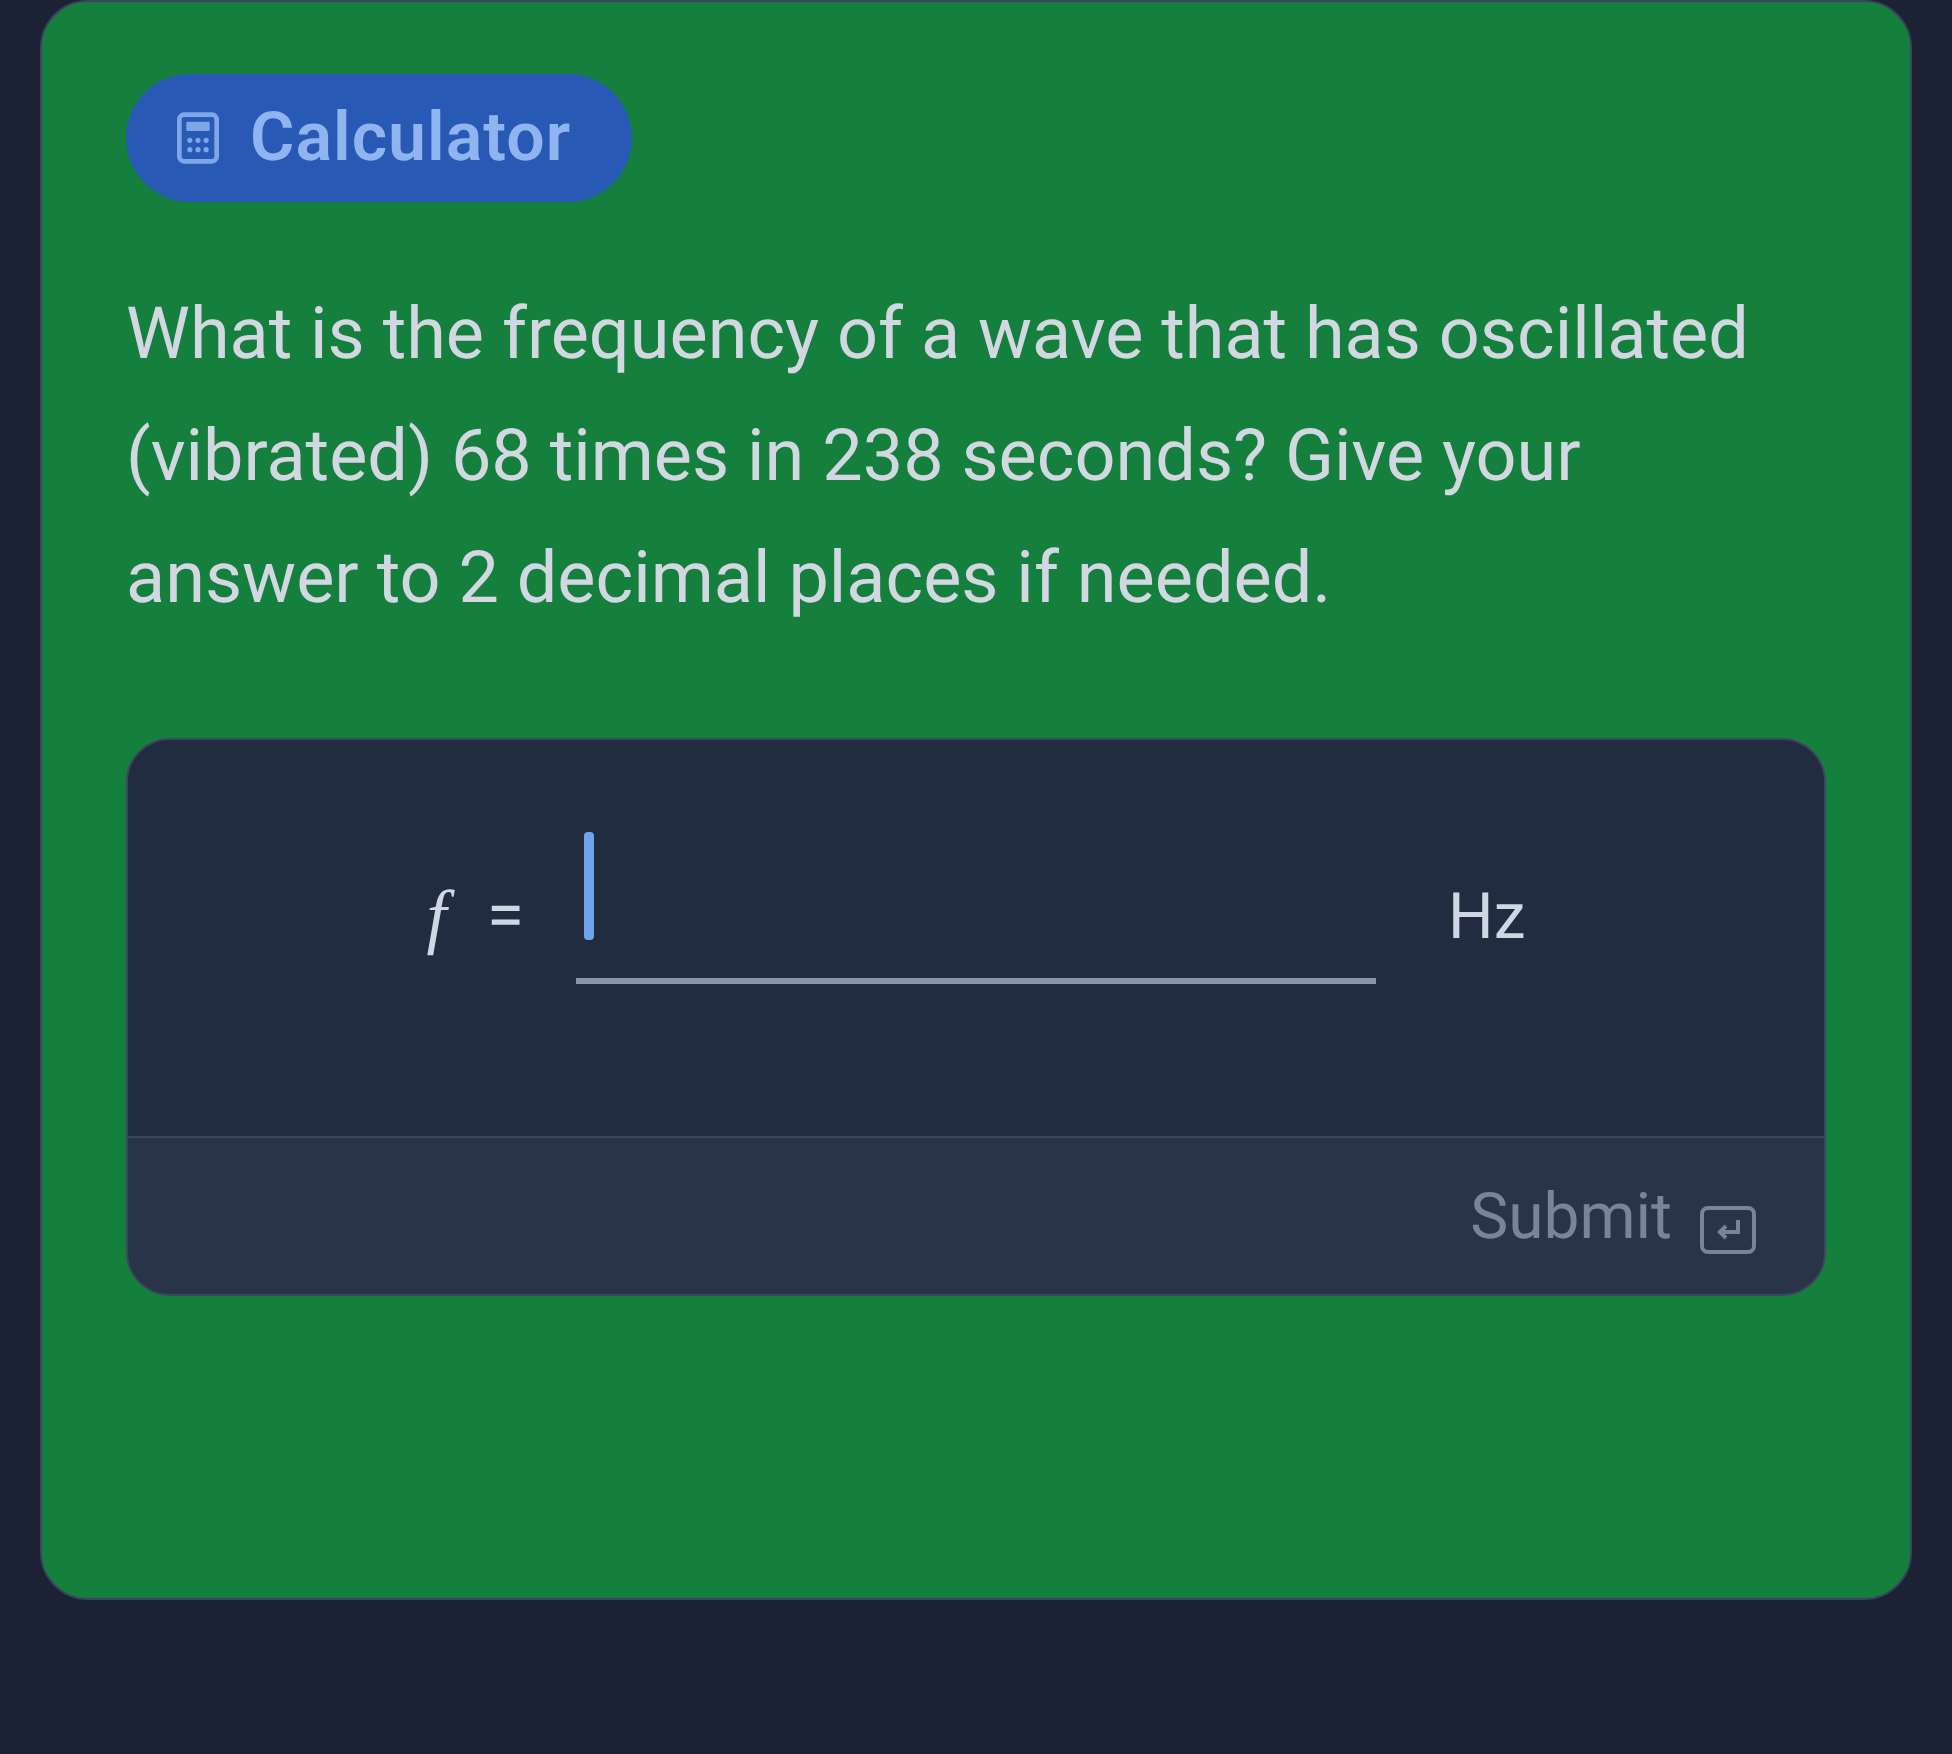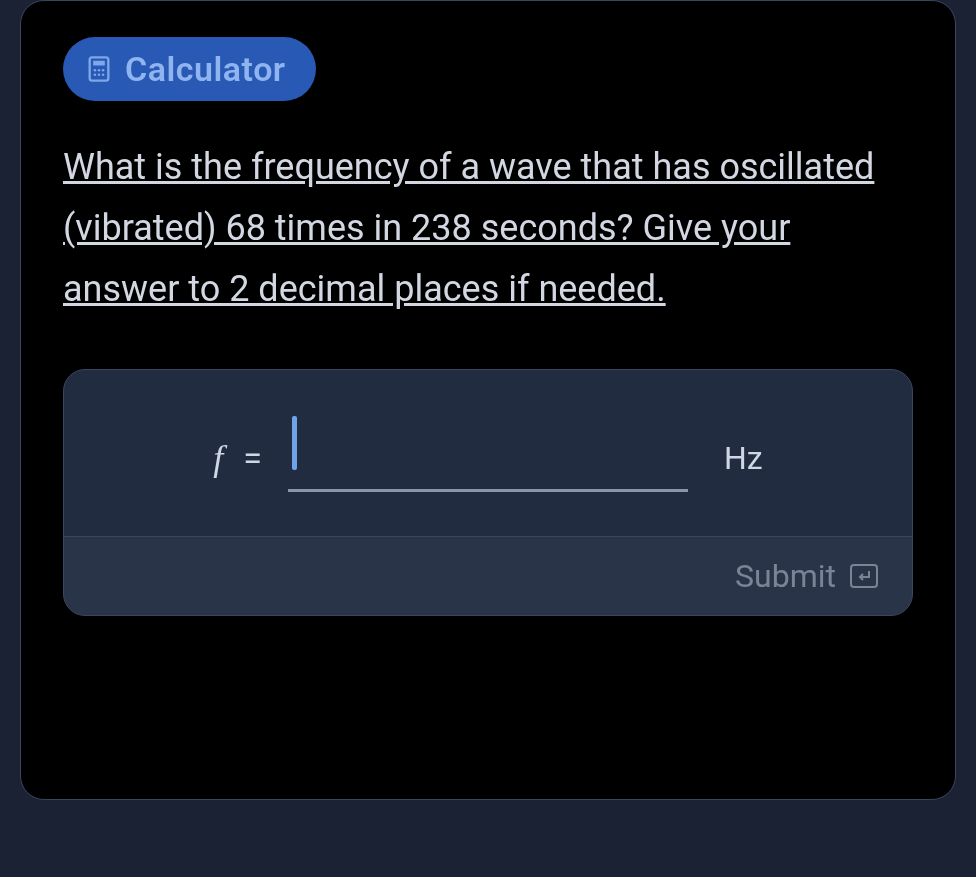--- a/index.html
+++ b/index.html
@@ -9,21 +9,21 @@
     background: #1a2233;
     font-family: -apple-system, BlinkMacSystemFont, "Segoe UI", Roboto, sans-serif;
     overflow: hidden;
   }
   .card {
     position: absolute;
     left: 20px;
     top: 0;
     width: 936px;
     height: 800px;
-    background: #000000;
+    background: #15803d;
     border: 1px solid #3a4560;
     border-radius: 24px;
     padding: 36px 42px 40px 42px;
   }
   .calc-badge {
     display: inline-flex;
     align-items: center;
     gap: 12px;
     background: #2759b5;
     border-radius: 999px;
@@ -41,21 +41,20 @@
     font-size: 34px;
     font-weight: 600;
     letter-spacing: 0.5px;
   }
   .question {
     color: #d2d7e2;
     font-size: 36px;
     line-height: 1.7;
     font-weight: 400;
     margin-bottom: 48px;
-    text-decoration: underline;
   }
   .answer-box {
     width: 100%;
     border: 1px solid #3a4560;
     border-radius: 22px;
     overflow: hidden;
     background: #222c41;
   }
   .answer-top {
     display: flex;
@@ -109,22 +108,23 @@
     color: #cfd6e4;
     font-size: 32px;
     margin-left: 24px;
   }
   .submit-bar {
     background: rgba(255,255,255,0.04);
     border-top: 1px solid #3a4560;
     padding: 20px 34px;
     display: flex;
     justify-content: flex-end;
-    align-items: center;
+    align-items: flex-end;
     gap: 14px;
+    margin-top: 32px;
   }
   .submit-label {
     color: #7b8397;
     font-size: 32px;
     font-weight: 400;
   }
   .enter-icon {
     width: 28px;
     height: 24px;
     color: #7b8397;

